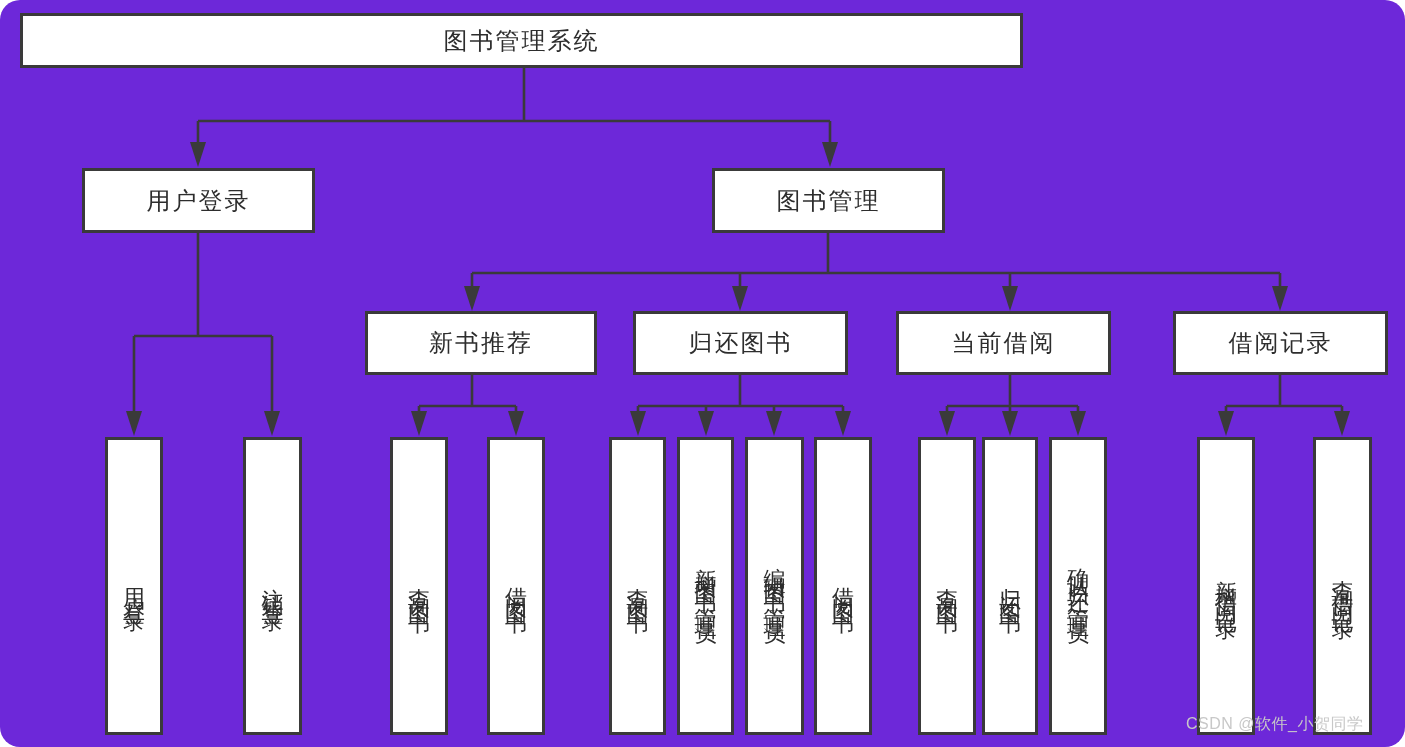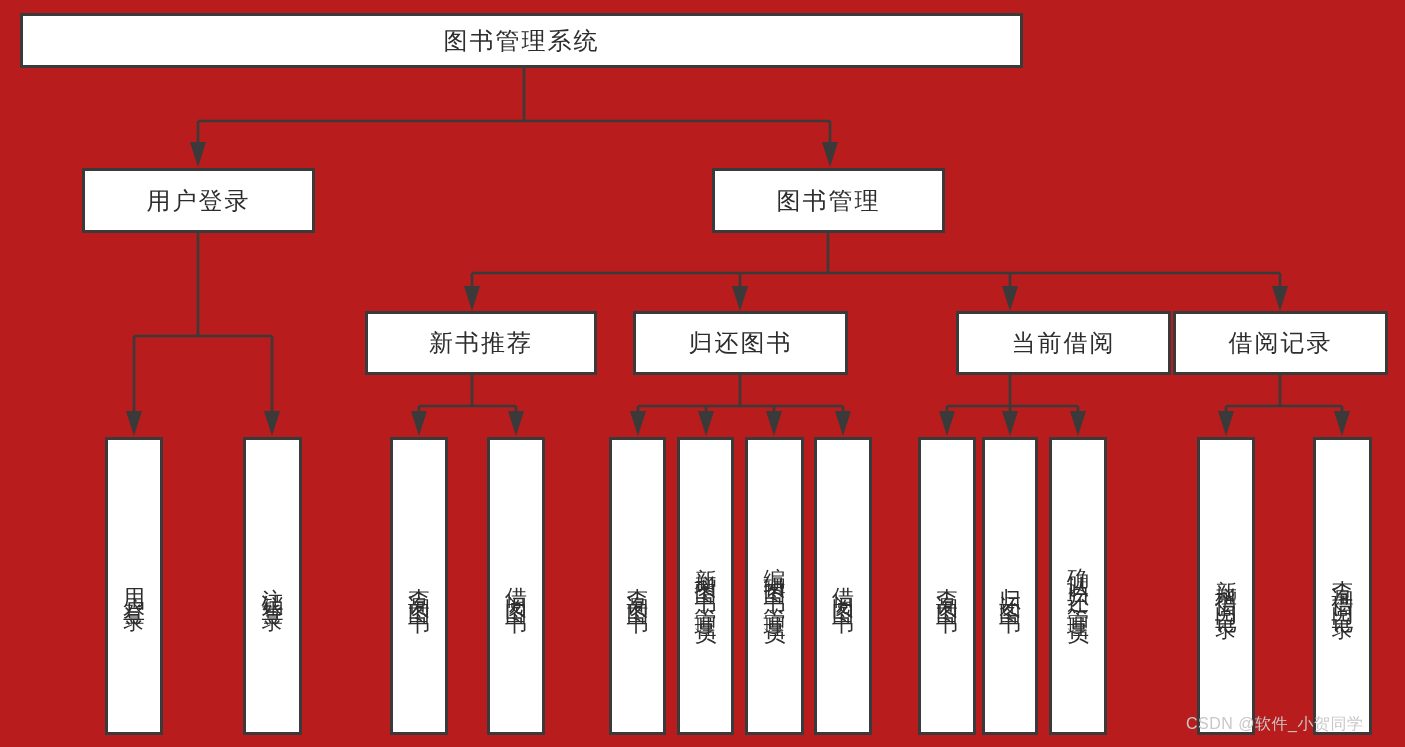--- a/index.html
+++ b/index.html
@@ -1,21 +1,22 @@
 <!DOCTYPE html>
 <html><head>
 <meta charset="utf-8">
 <style>
   html,body{margin:0;padding:0;background:#ffffff;}
   .stage{
     position:relative;
     width:1405px;height:747px;
-    background:#b91c1c;
+    background:#6d28d9;
     font-family:"Liberation Sans","DejaVu Sans",sans-serif;
     overflow:hidden;
+    border-radius:20px;
   }
   .stage svg{position:absolute;left:0;top:0;}
   .box{
     position:absolute;
     box-sizing:border-box;
     background:#ffffff;
     border:3px solid #3a3a3a;
     display:flex;
     align-items:center;
     justify-content:center;
@@ -81,21 +82,21 @@
     </g>
   </svg>
 
   <div class="box" style="left:20px;top:13px;width:1003px;height:55px;">图书管理系统</div>
 
   <div class="box" style="left:82px;top:168px;width:233px;height:65px;">用户登录</div>
   <div class="box" style="left:712px;top:168px;width:233px;height:65px;">图书管理</div>
 
   <div class="box" style="left:365px;top:311px;width:232px;height:64px;">新书推荐</div>
   <div class="box" style="left:633px;top:311px;width:215px;height:64px;">归还图书</div>
-  <div class="box" style="left:956px;top:311px;width:215px;height:64px;">当前借阅</div>
+  <div class="box" style="left:896px;top:311px;width:215px;height:64px;">当前借阅</div>
   <div class="box" style="left:1173px;top:311px;width:215px;height:64px;">借阅记录</div>
 
   <div class="box vbox" style="left:105px;top:437px;width:58px;height:298px;">用户登录</div>
   <div class="box vbox" style="left:243px;top:437px;width:59px;height:298px;">注销登录</div>
 
   <div class="box vbox" style="left:390px;top:437px;width:58px;height:298px;">查询图书</div>
   <div class="box vbox" style="left:487px;top:437px;width:58px;height:298px;">借阅图书</div>
 
   <div class="box vbox" style="left:609px;top:437px;width:57px;height:298px;">查询图书</div>
   <div class="box vbox" style="left:677px;top:437px;width:57px;height:298px;">新增图书（管理员）</div>

